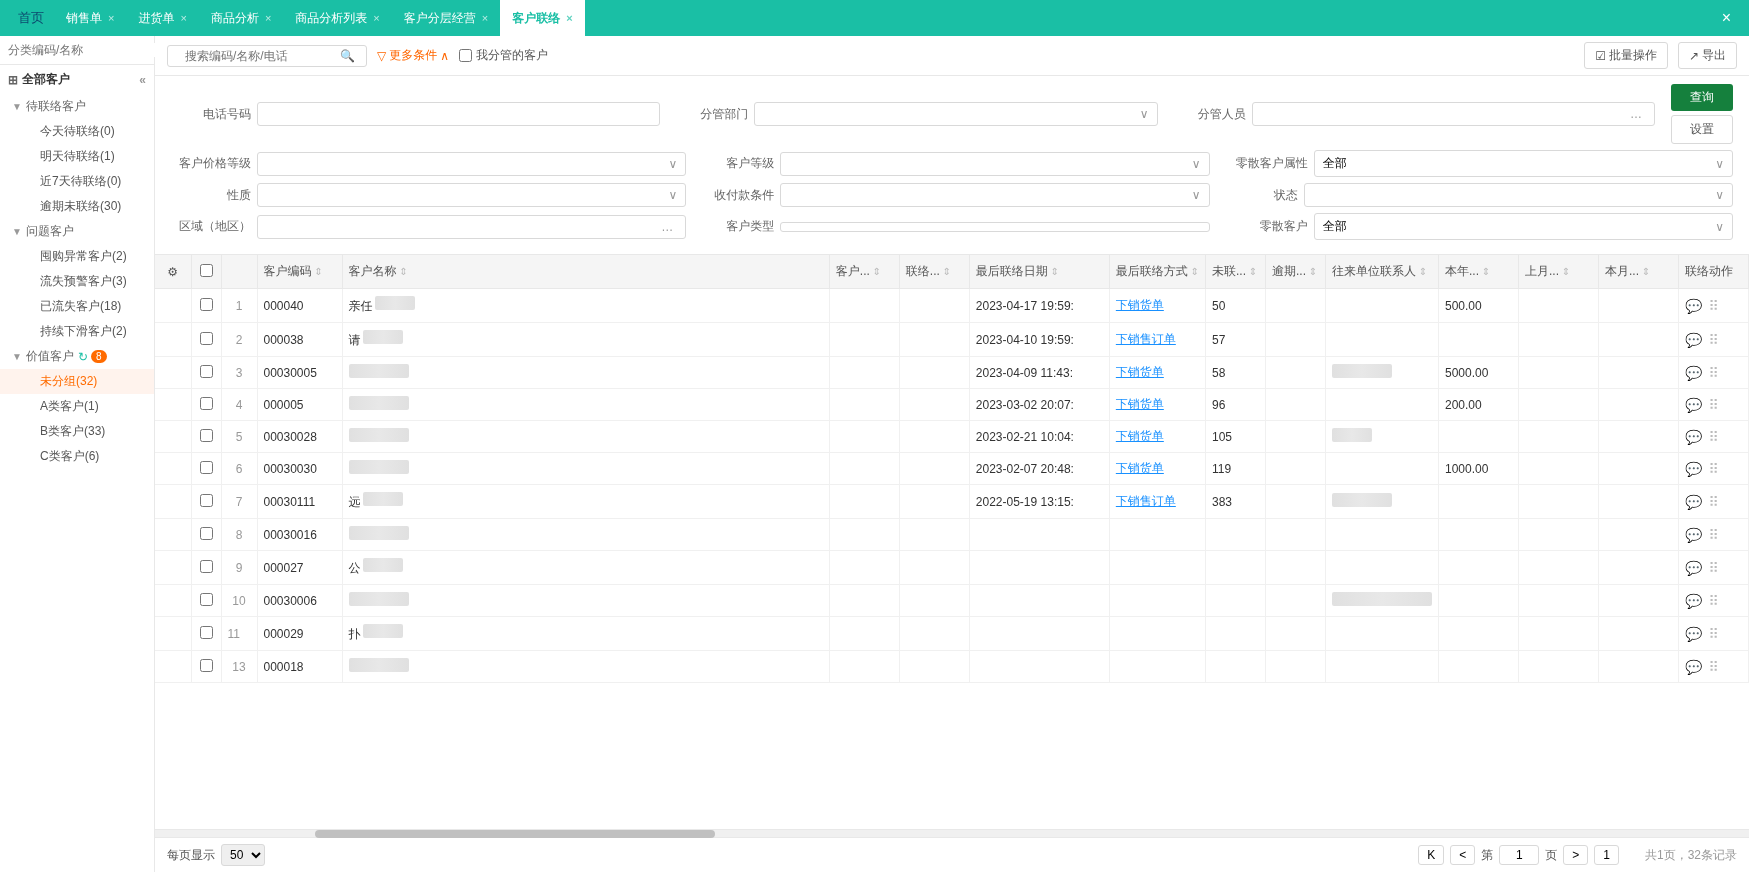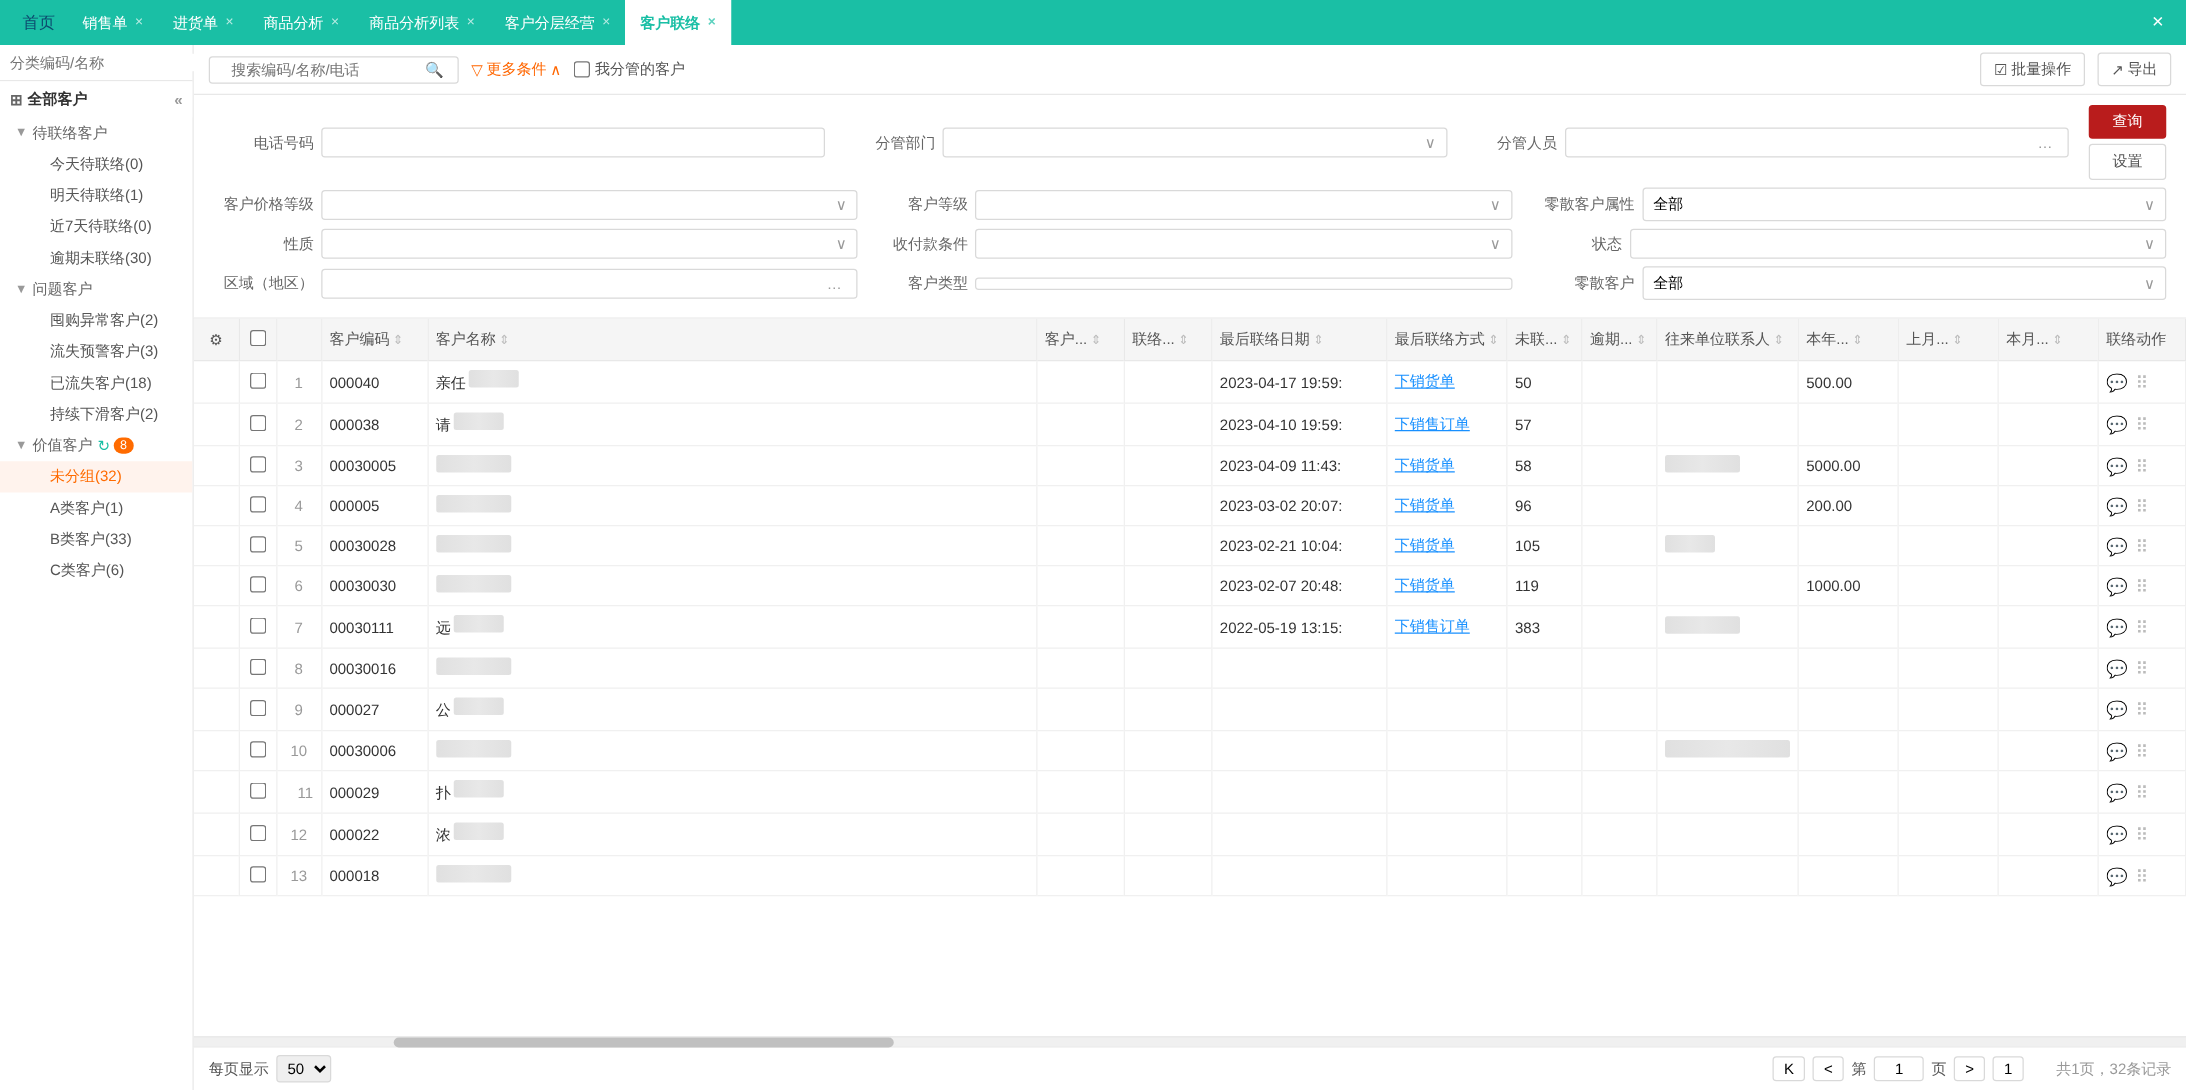--- a/index.html
+++ b/index.html
@@ -214,21 +214,21 @@
       font-size: 12px;
       background: white;
       display: flex;
       align-items: center;
       justify-content: space-between;
       cursor: pointer;
     }
     .adv-filter-select .down-arrow { color: #999; }
     .adv-filter-more { color: #999; cursor: pointer; padding: 0 4px; }
     .btn-query {
-      background: #b91c1c;
+      background: #15803d;
       color: white;
       border: none;
       padding: 5px 18px;
       border-radius: 3px;
       cursor: pointer;
       font-size: 12px;
     }
     .btn-reset {
       background: white;
       color: #555;
@@ -841,46 +841,23 @@
     <td class="col-action">
       <div class="action-icons">
         <span class="action-icon">💬</span>
         <span class="action-icon">⠿</span>
       </div>
     </td>
   </tr>
             <tr>
     <td></td>
     <td class="col-check"><input type="checkbox" style=""></td>
-    <td class="col-num" style="color:#999;text-align:right;">11</td>
+    <td class="col-num" style="color:#999;text-align:left;">11</td>
     <td class="col-code">000029</td>
     <td class="col-name">扑<span class="blurred-sm" style="margin-left:2px;"> </span></td>
-    <td class="col-type"></td>
-    <td class="col-contact"></td>
-    <td class="col-date"></td>
-    <td class="col-method"></td>
-    <td class="col-unlinkd"></td>
-    <td class="col-overdue"></td>
-    <td class="col-partner"></td>
-    <td class="col-yr"></td>
-    <td class="col-last"></td>
-    <td class="col-cur"></td>
-    <td class="col-action">
-      <div class="action-icons">
-        <span class="action-icon">💬</span>
-        <span class="action-icon">⠿</span>
-      </div>
-    </td>
-  </tr>
-            <tr>
-    <td></td>
-    <td class="col-check"><input type="checkbox" style=""></td>
-    <td class="col-num" style="color:#999;text-align:center;">12</td>
-    <td class="col-code">000022</td>
-    <td class="col-name">浓<span class="blurred-sm" style="margin-left:2px;"> </span></td>
     <td class="col-type"></td>
     <td class="col-contact"></td>
     <td class="col-date"></td>
     <td class="col-method"></td>
     <td class="col-unlinkd"></td>
     <td class="col-overdue"></td>
     <td class="col-partner"></td>
     <td class="col-yr"></td>
     <td class="col-last"></td>
     <td class="col-cur"></td>

